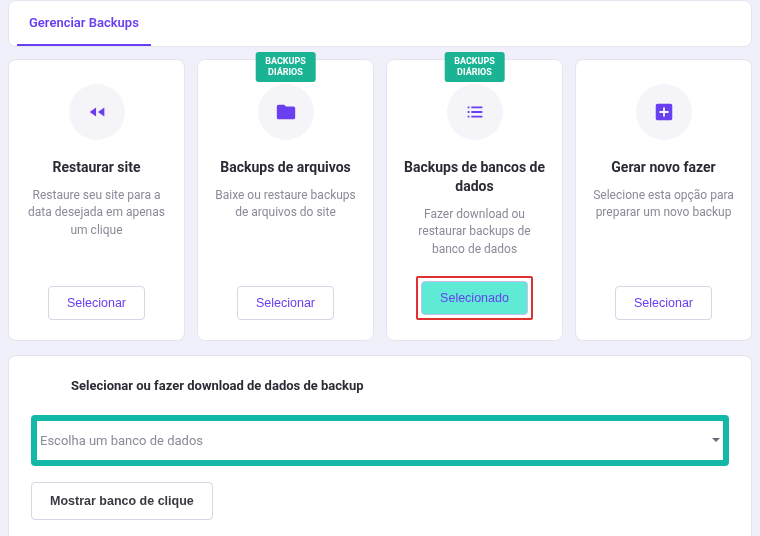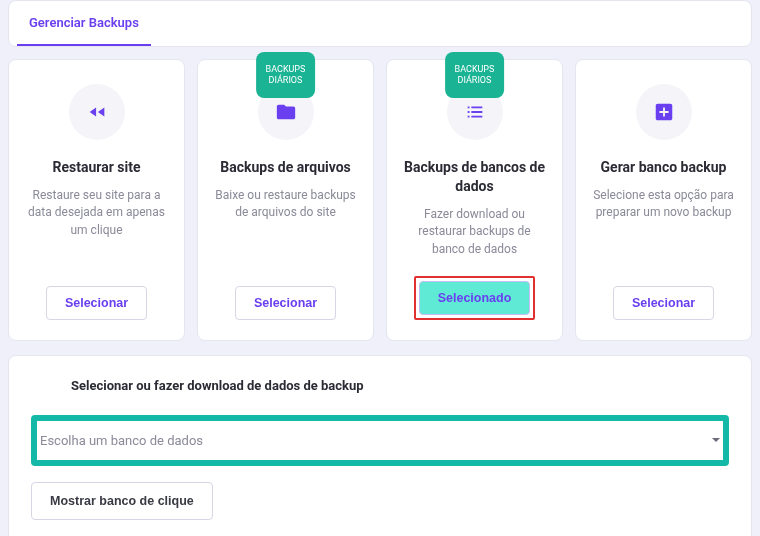--- a/index.html
+++ b/index.html
@@ -52,23 +52,23 @@
       text-align: center;
     }
     .badge {
       position: absolute;
       top: -8px;
       left: 50%;
       transform: translateX(-50%);
       background: #1ab394;
       color: #fff;
       font-size: 9px;
-      font-weight: 400;
-      padding: 12px 10px;
-      border-radius: 8px;
+      font-weight: 700;
+      padding: 4px 10px;
+      border-radius: 3px;
       line-height: 1.2;
       white-space: pre;
       text-align: center;
     }
     .icon-circle {
       width: 56px;
       height: 56px;
       border-radius: 50%;
       background: #f4f4f9;
       display: flex;
@@ -94,21 +94,21 @@
       line-height: 1.45;
       margin-bottom: 18px;
       flex-grow: 1;
     }
     .btn {
       background: #fff;
       border: 1px solid #d6d6e5;
       border-radius: 4px;
       padding: 9px 18px;
       font-size: 12.5px;
-      font-weight: 700;
+      font-weight: 400;
       color: #6a3ff0;
       cursor: pointer;
     }
     .btn.selected {
       background: #5eead4;
       border-color: #c8bdf0;
     }
     .btn-highlight {
       border: 2.5px solid #e03030;
       padding: 3px;
@@ -208,21 +208,21 @@
       <button class="btn selected">Selecionado</button>
     </span>
   </div>
 
   <div class="card">
     <div class="icon-circle">
       <svg viewBox="0 0 24 24">
           <path d="M19 3H5c-1.1 0-2 .9-2 2v14c0 1.1.9 2 2 2h14c1.1 0 2-.9 2-2V5c0-1.1-.9-2-2-2zm-2 10h-4v4h-2v-4H7v-2h4V7h2v4h4v2z"></path>
         </svg>
     </div>
-    <div class="card-title">Gerar banco backup</div>
+    <div class="card-title">Gerar novo fazer</div>
     <div class="card-desc">Selecione esta opção para preparar um novo backup</div>
     <button class="btn">Selecionar</button>
   </div>
 
 </div>
 
 <div class="panel">
   <div class="panel-title">Selecionar ou fazer download de dados de backup</div>
   <div class="select-box">
     <span>Escolha um banco de dados</span>

